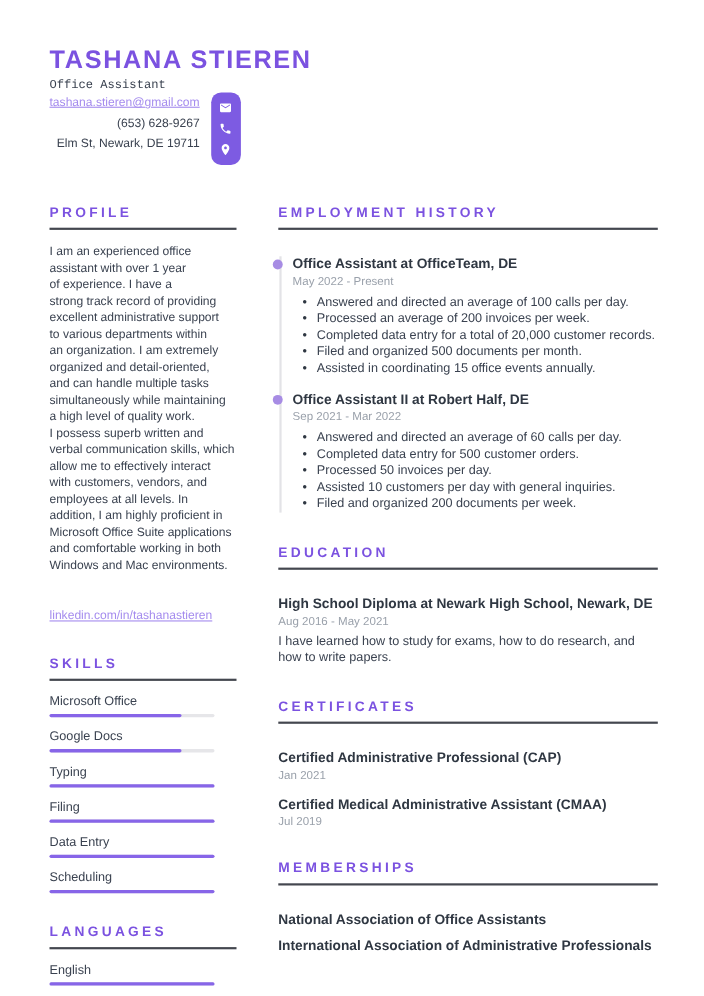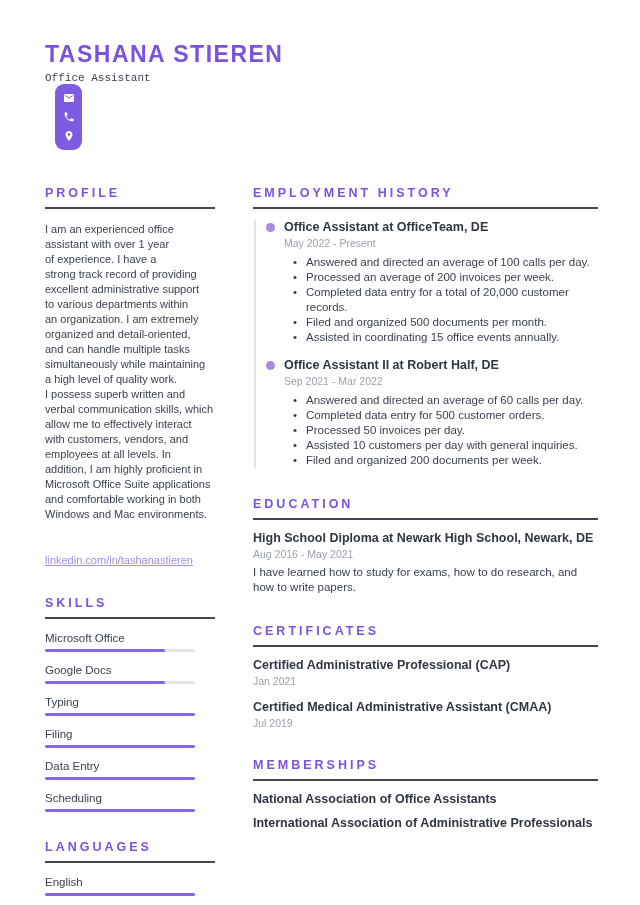--- a/index.html
+++ b/index.html
@@ -32,34 +32,34 @@
   
   .columns { display:flex; margin-top:36px; gap:38px; }
   .left-col { width:170px; flex:none; }
   .right-col { flex:1; min-width:0; }
 
   
   .sec-heading {
     color:#7b52e0; font-size:12.5px; font-weight:700; letter-spacing:3px;
     padding-bottom:7px; border-bottom:2px solid #44474f; margin-bottom:13px;
   }
-  .right-col .sec-heading { margin-bottom:11px; }
+  .right-col .sec-heading { margin-bottom:24px; }
   .section + .section { margin-top:28px; }
   .right-col .section + .section { margin-top:29px; }
 
   
   .profile-text { font-size:11px; line-height:15px; white-space:pre-line; }
   .link-item a { color:#a58cee; font-size:11px; text-decoration:underline; }
   .skill { margin-bottom:12px; }
   .skill-label { font-size:11.5px; margin-bottom:5px; }
   .bar { width:150px; height:3px; background:#e6e6e9; border-radius:2px; }
   .bar-fill { height:3px; background:#8765e8; border-radius:2px; }
 
   
-  .jobs { position:relative; border-left:2px solid #e3e3e7; padding-left:28px; margin-left:1px; }
+  .jobs { position:relative; border-left:2px solid #e3e3e7; padding-left:10px; margin-left:1px; }
   .job { position:relative; margin-bottom:13px; }
   .job:last-child { margin-bottom:0; }
   .job-dot {
     position:absolute; left:-18.5px; top:3px; width:9px; height:9px;
     border-radius:50%; background:#a78ce4;
   }
   .entry-title { font-size:12.5px; font-weight:700; color:#2f3742; }
   .entry-dates { font-size:10.5px; color:#9aa1ab; margin-top:3px; }
   .bullets { list-style:none; margin-top:6px; }
   .bullets li {
@@ -78,20 +78,25 @@
 <body>
 
 <div class="page">
 
   <div class="header">
     <div class="header-left">
       <div class="name">TASHANA STIEREN</div>
       <div class="job-title">Office Assistant</div>
     </div>
     <div class="header-right">
+      <div class="contact">
+        <a href="#">tashana.stieren@gmail.com</a>
+        <div>(653) 628-9267</div>
+        <div>Elm St, Newark, DE 19711</div>
+      </div>
       <div class="icon-badge">
         <svg viewBox="0 0 24 24">
             <path d="M20 4H4c-1.1 0-1.99.9-1.99 2L2 18c0 1.1.9 2 2 2h16c1.1 0 2-.9 2-2V6c0-1.1-.9-2-2-2zm0 4l-8 5-8-5V6l8 5 8-5v2z"></path>
           </svg>
         <svg viewBox="0 0 24 24">
             <path d="M6.62 10.79c1.44 2.83 3.76 5.14 6.59 6.59l2.2-2.21c.27-.27.67-.36 1.02-.24 1.12.37 2.33.57 3.57.57.55 0 1 .45 1 1V20c0 .55-.45 1-1 1-9.39 0-17-7.61-17-17 0-.55.45-1 1-1h3.5c.55 0 1 .45 1 1 0 1.25.2 2.45.57 3.57.11.35.03.74-.25 1.02l-2.2 2.2z"></path>
           </svg>
         <svg viewBox="0 0 24 24">
             <path d="M12 2C8.13 2 5 5.13 5 9c0 5.25 7 13 7 13s7-7.75 7-13c0-3.87-3.13-7-7-7zm0 9.5c-1.38 0-2.5-1.12-2.5-2.5s1.12-2.5 2.5-2.5 2.5 1.12 2.5 2.5-1.12 2.5-2.5 2.5z"></path>
           </svg>

